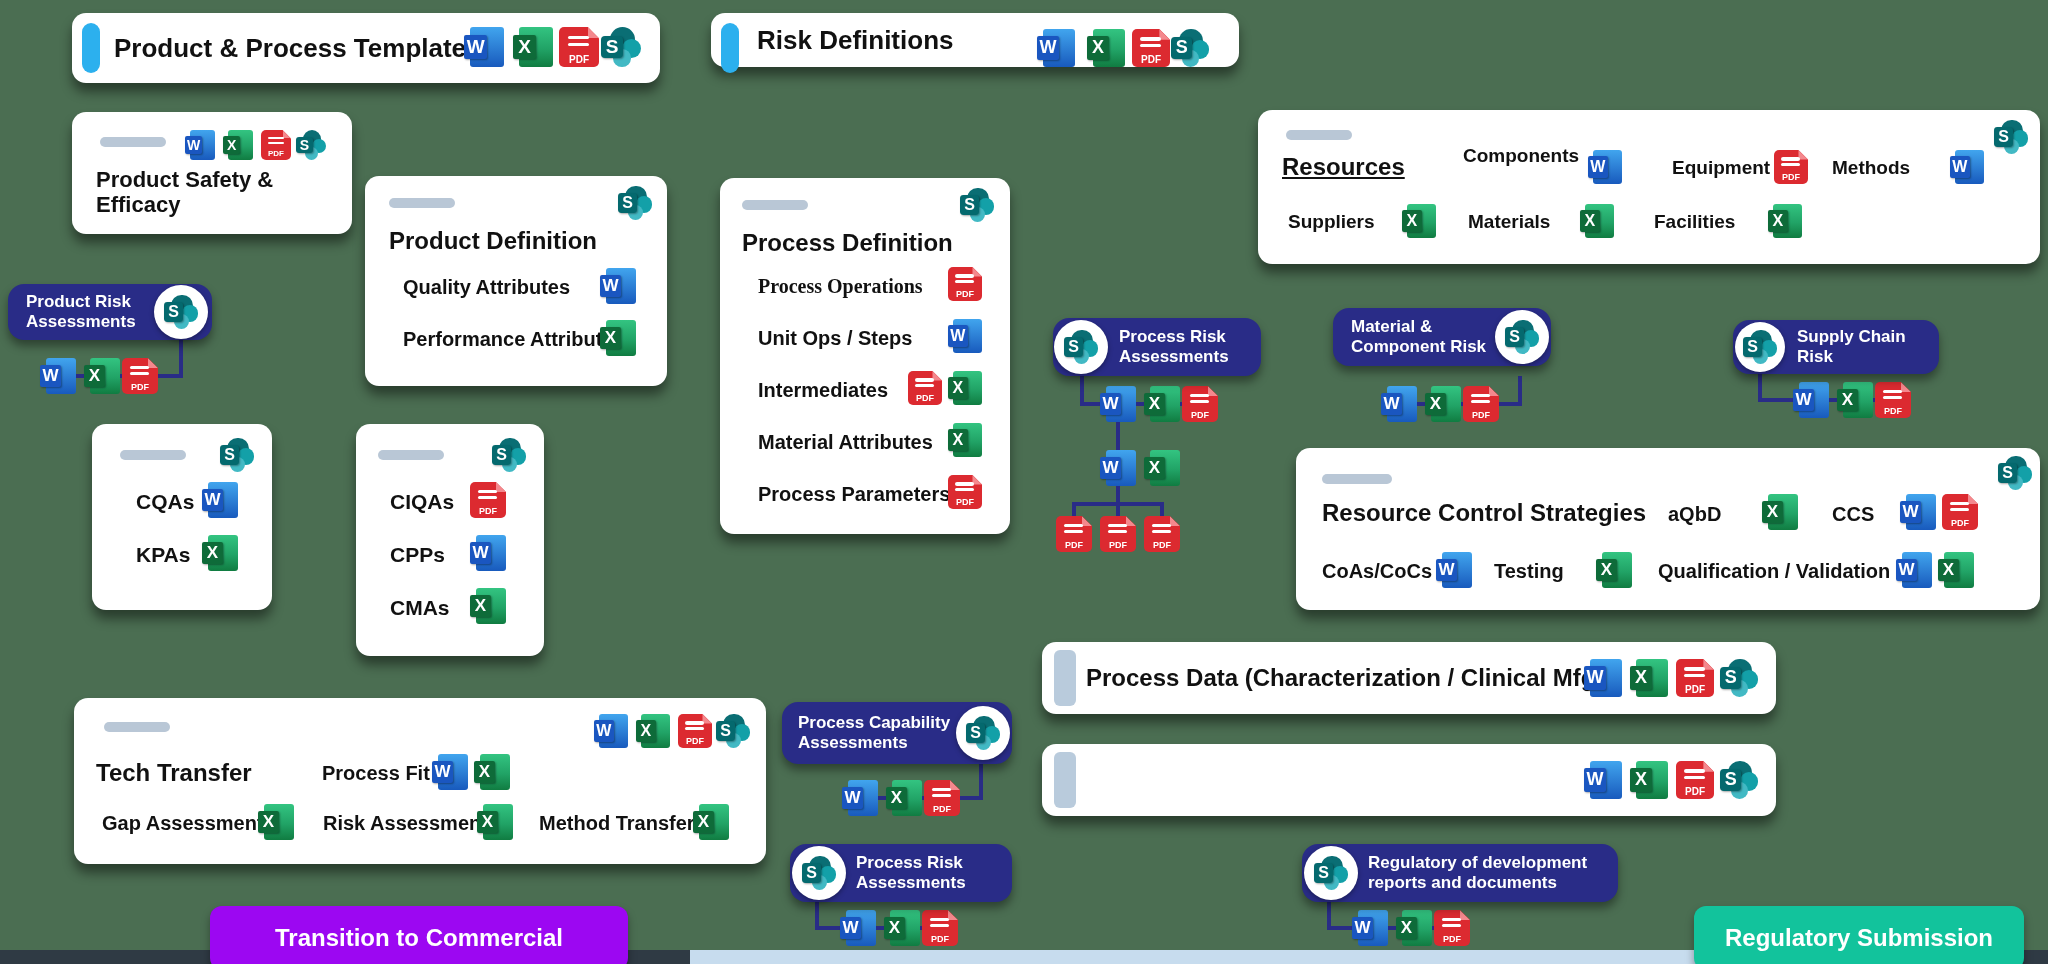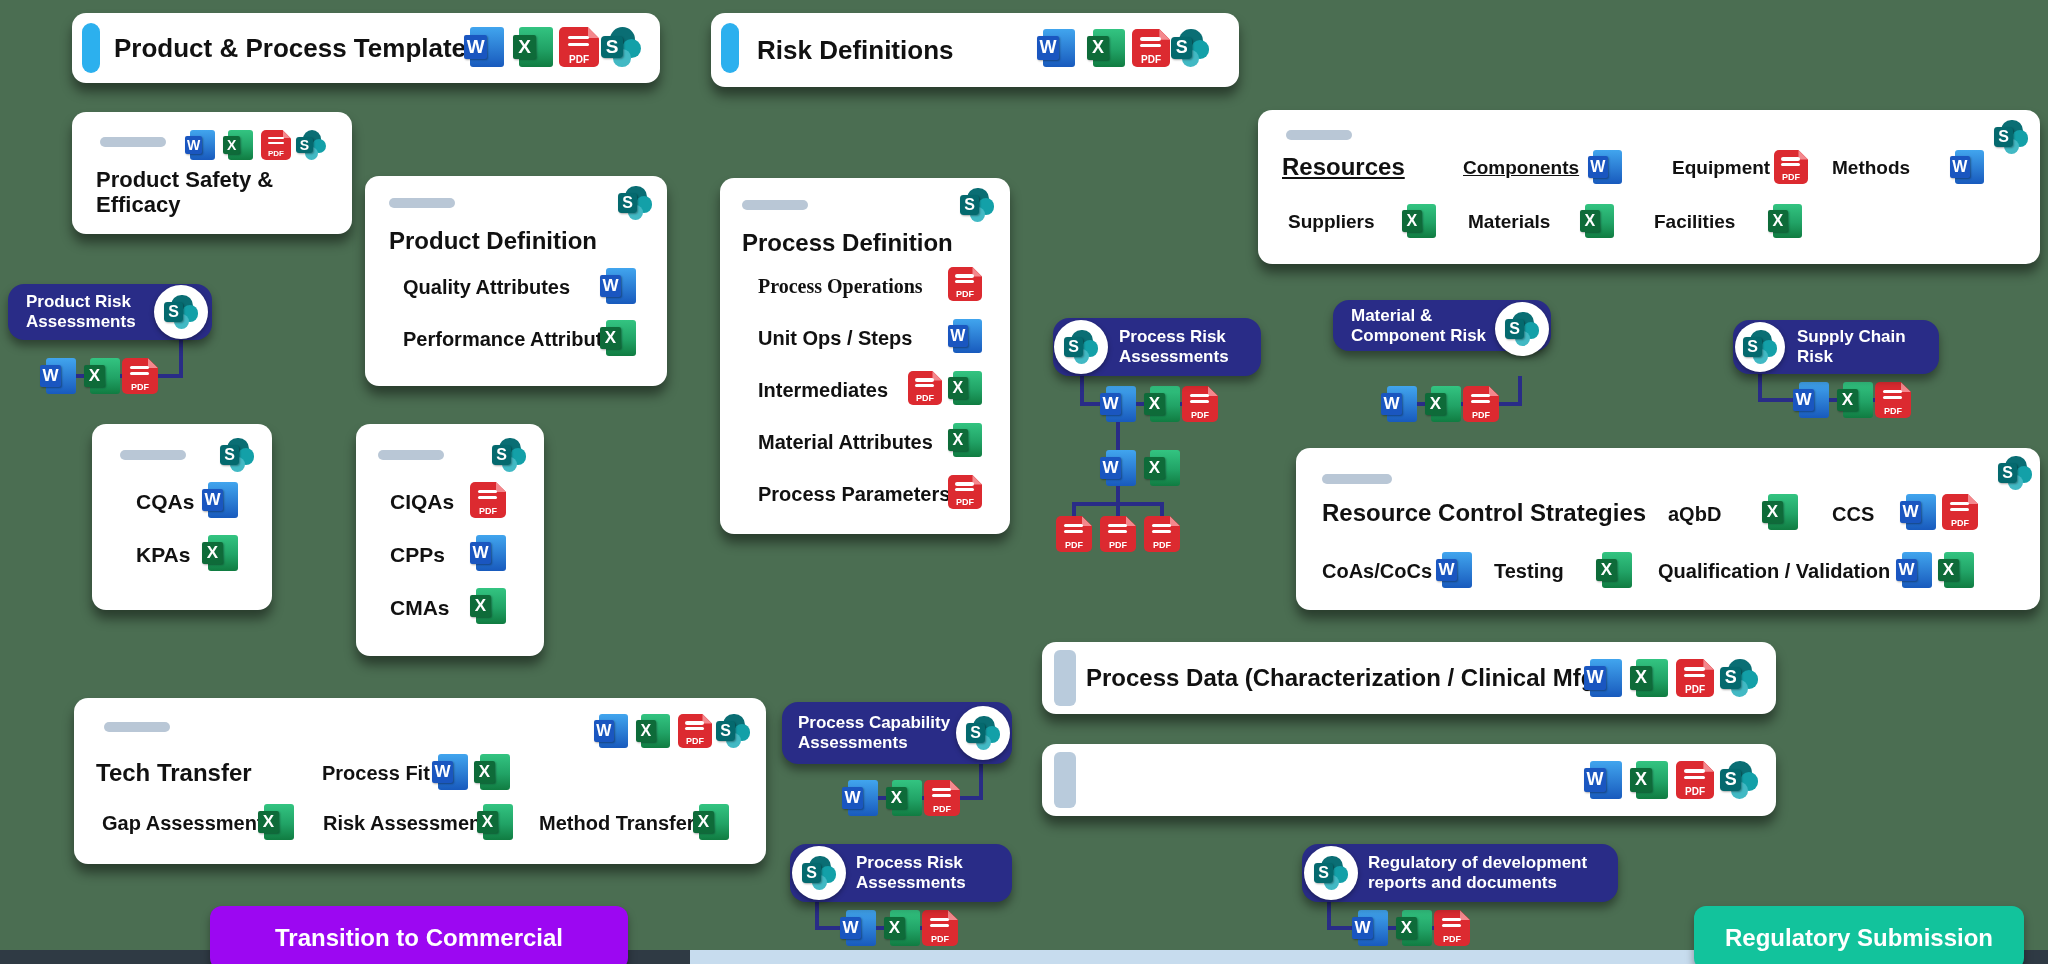--- a/index.html
+++ b/index.html
@@ -92,21 +92,21 @@
         <b>PDF</b>
       </span>
     <span class="ic sp s40" style="left:529px;top:14px;">
         <span class="c1"></span>
         <span class="c2"></span>
         <span class="c3"></span>
         <b>S</b>
       </span>
   </div>
 
-  <div class="card" style="left:711px;top:13px;width:528px;height:74px;text-decoration:underline;">
+  <div class="card" style="left:711px;top:13px;width:528px;height:54px;text-decoration:underline;">
     <div class="accent" style="left:10px;top:10px;width:18px;height:50px;background:#2cb0ee;"></div>
     <div class="btitle" style="left:46px;">Risk Definitions</div>
     <span class="ic word s38" style="left:326px;top:16px;">
         <span class="pg"></span>
         <b>W</b>
       </span>
     <span class="ic excel s38" style="left:376px;top:16px;">
         <span class="pg"></span>
         <b>X</b>
       </span>
@@ -213,21 +213,21 @@
 
   <div class="card" style="left:1258px;top:110px;width:782px;height:154px;">
     <div class="ph" style="left:28px;top:20px;width:66px;"></div>
     <span class="ic sp s34" style="left:736px;top:10px;">
         <span class="c1"></span>
         <span class="c2"></span>
         <span class="c3"></span>
         <b>S</b>
       </span>
     <div class="ctitle" style="left:24px;top:44px;text-decoration:underline;">Resources</div>
-    <div class="lbl" style="left:205px;top:47px;font-size:19px;text-decoration:underline;">Components</div>
+    <div class="lbl" style="left:205px;top:35px;font-size:19px;">Components</div>
     <span class="ic word s34" style="left:330px;top:40px;">
         <span class="pg"></span>
         <b>W</b>
       </span>
     <div class="lbl" style="left:414px;top:47px;font-size:19px;">Equipment</div>
     <span class="ic pdf s34" style="left:516px;top:40px;">
         <span class="fold"></span>
         <span class="bars"></span>
         <b>PDF</b>
       </span>
@@ -390,21 +390,21 @@
     </span>
   <span class="ic excel s36" style="left:1425px;top:386px;">
       <span class="pg"></span>
       <b>X</b>
     </span>
   <span class="ic pdf s36" style="left:1463px;top:386px;">
       <span class="fold"></span>
       <span class="bars"></span>
       <b>PDF</b>
     </span>
-  <div class="pill" style="left:1333px;top:300px;width:218px;height:51px;">
+  <div class="pill" style="left:1333px;top:308px;width:218px;height:58px;">
     <span class="plabel" style="left:18px;width:145px;">Material &amp; Component Risk</span>
     <span class="scircle" style="left:162px;top:2px;">
       <span class="ic sp s34" style="position:relative;">
           <span class="c1"></span>
           <span class="c2"></span>
           <span class="c3"></span>
           <b>S</b>
         </span>
     </span>
   </div>

